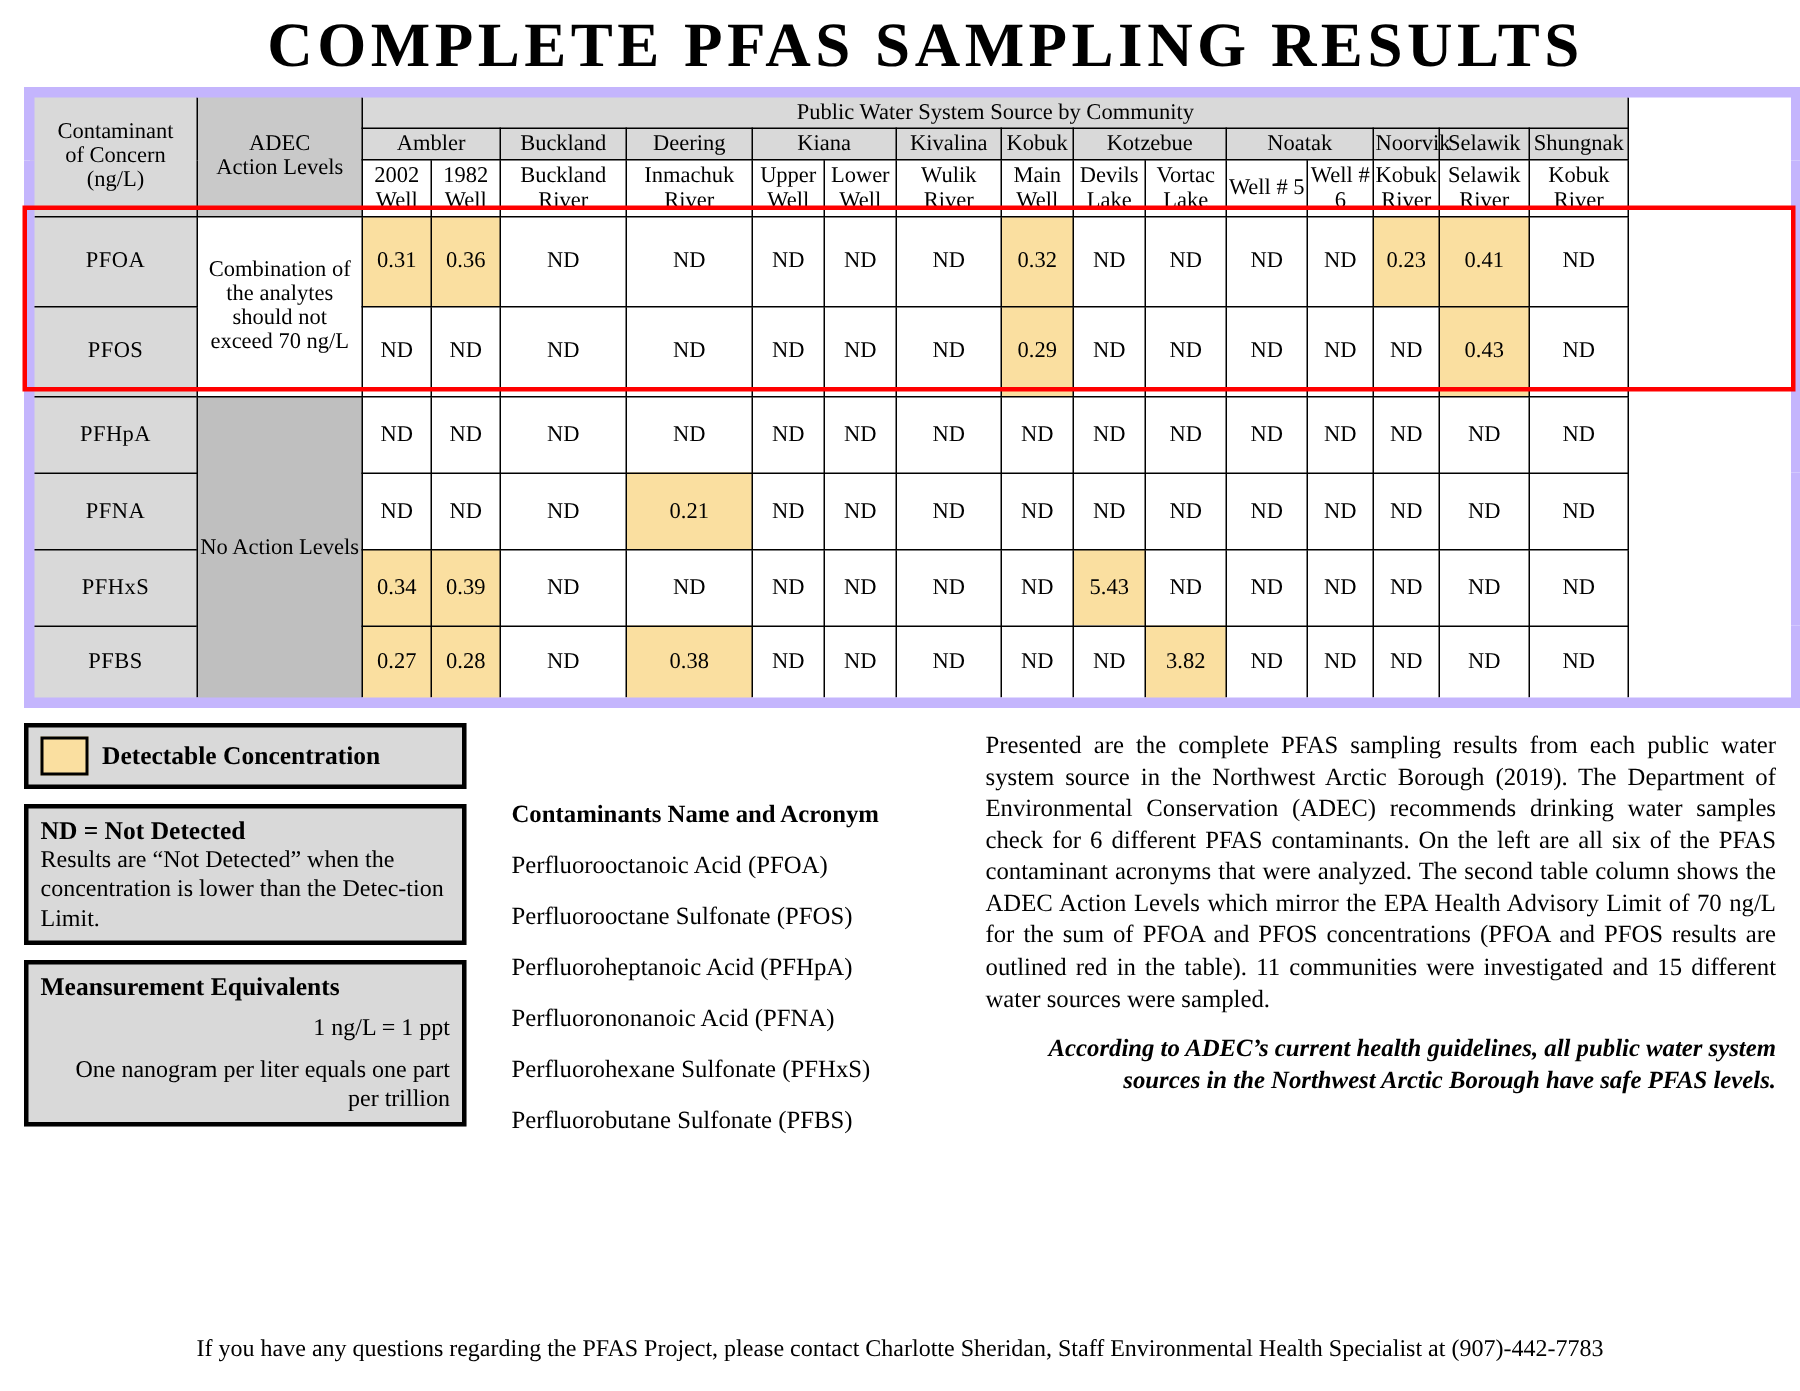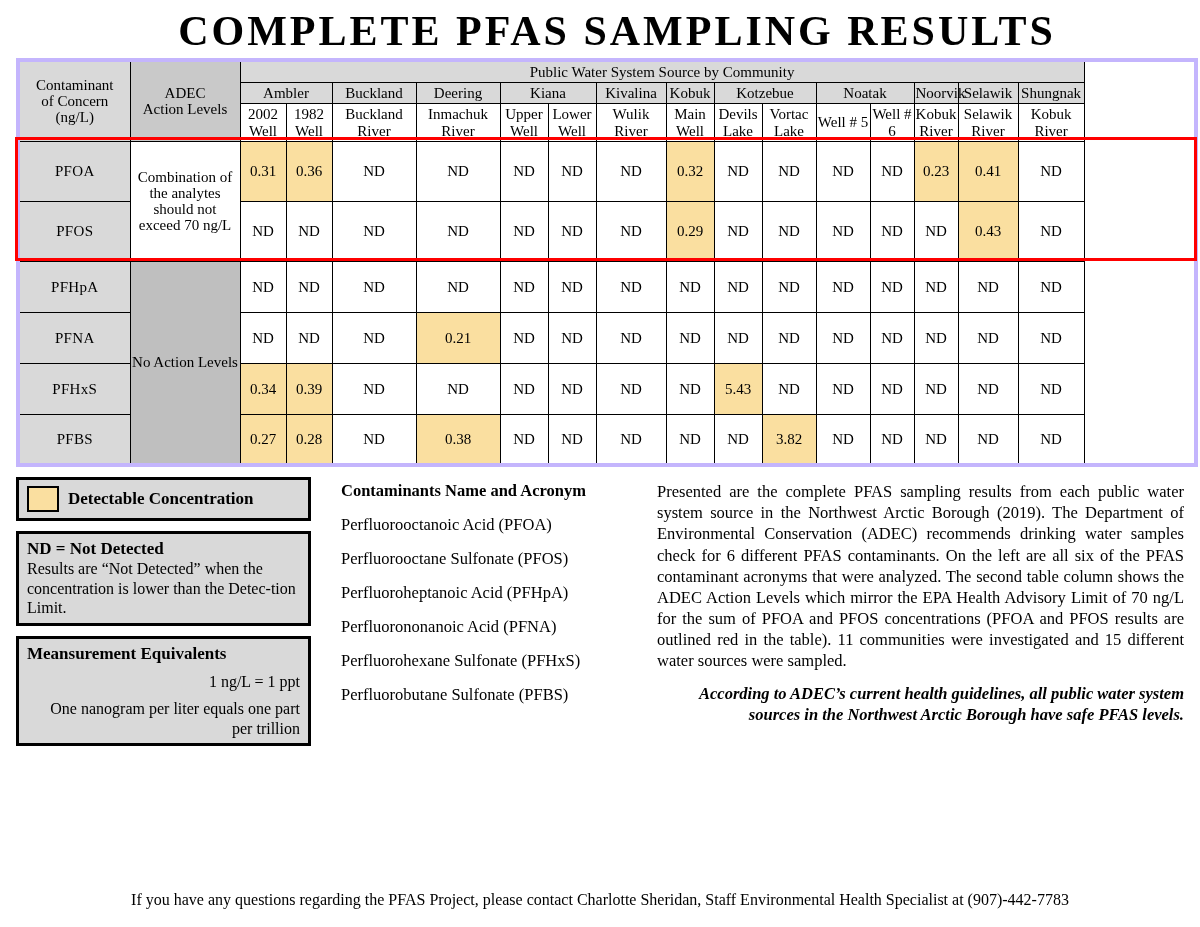--- a/index.html
+++ b/index.html
@@ -38,21 +38,21 @@
 
   
   #table-wrap {
     margin: 0 16px;
     position: relative;
   }
   table.main {
     border-collapse: collapse;
     table-layout: fixed;
     width: 1168px;
-    border: 4px solid #c4b5fd;
+    border: 7px solid #c4b5fd;
   }
   table.main td, table.main th {
     border: 1.5px solid #000;
     text-align: center;
     vertical-align: middle;
     font-weight: normal;
     font-size: 15px;
     padding: 2px 1px;
     line-height: 1.08;
     background: #fff;
@@ -159,20 +159,21 @@
     margin-top: 8px;
     text-align: right;
   }
 
   #acronym-col {
     width: 300px;
     flex: 0 0 300px;
     padding-left: 14px;
     box-sizing: border-box;
     padding-top: 4px;
+    margin-top: 47px;
   }
   #acronym-col .head {
     font-weight: bold;
     font-size: 16.5px;
     margin-bottom: 14px;
   }
   #acronym-col .item {
     font-size: 16.5px;
     margin-bottom: 14px;
   }

